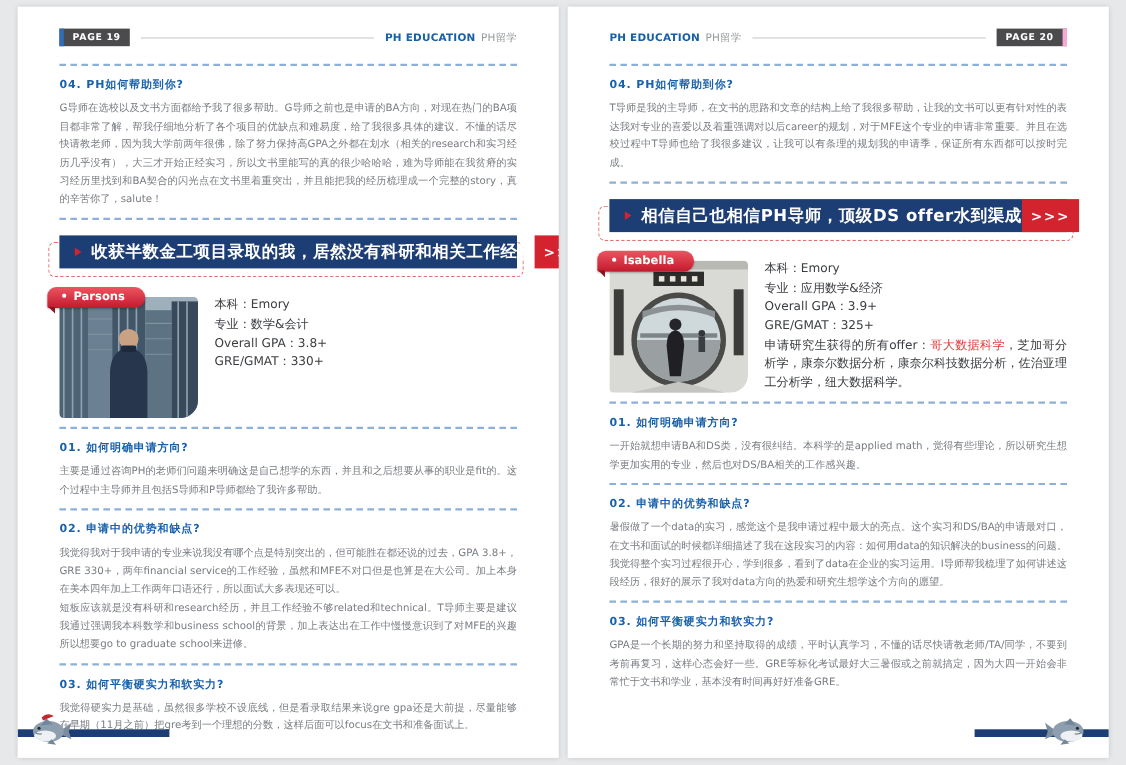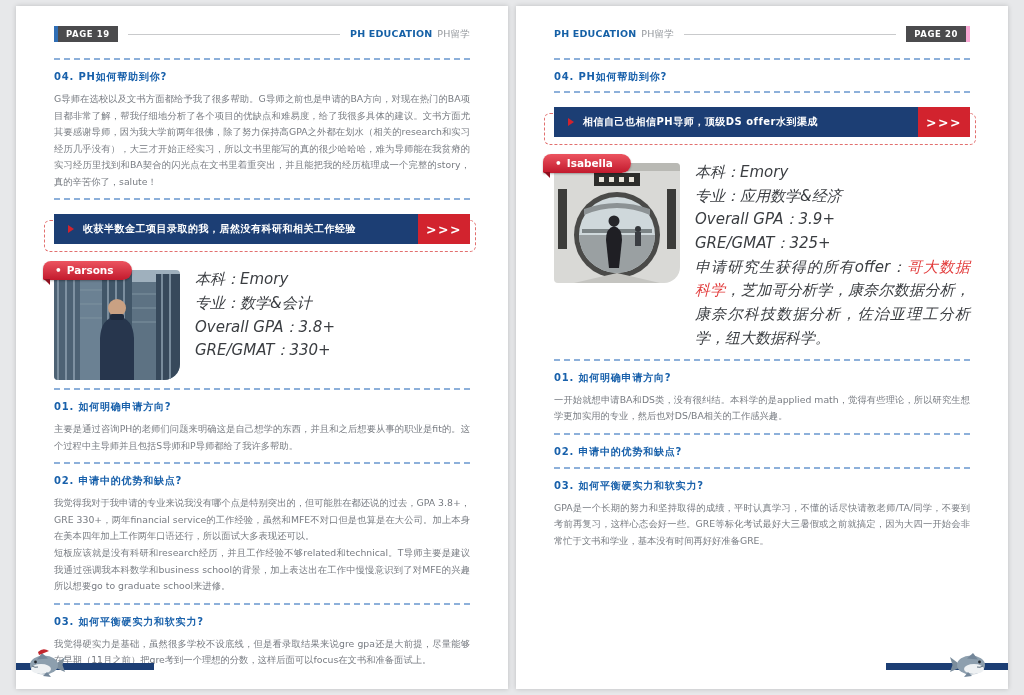--- a/index.html
+++ b/index.html
@@ -43,21 +43,21 @@
   .banner-bar {
     position:relative; z-index:2; background:#1c3e74; height:30px;
     display:flex; align-items:center; padding-left:14px;
   }
   .tri-icon {
     width:0; height:0; flex-shrink:0;
     border-left:6px solid #d2232e;
     border-top:4px solid transparent; border-bottom:4px solid transparent;
     margin-right:9px;
   }
-  .banner-title { color:#fff; font-weight:bold; font-size:10px; flex:1; letter-spacing:.5px; white-space:nowrap; }
+  .banner-title { color:#fff; font-weight:bold; font-size:15px; flex:1; letter-spacing:.5px; white-space:nowrap; }
   .banner-arrows {
     background:#d2232e; color:#fff; font-weight:bold; align-self:stretch;
     width:52px; display:flex; align-items:center; justify-content:center;
     font-size:12.5px; letter-spacing:1.5px; flex-shrink:0;
   }
   .banner::after {
     content:""; position:absolute; z-index:1;
     left:-10px; top:6px; right:-6px; bottom:-8px;
     border:1.4px dashed #e2706f; border-radius:6px;
   }
@@ -73,21 +73,21 @@
     padding:3px 18px 4px 12px;
     border-radius:10px 12px 12px 2px;
     box-shadow:0 1px 2px rgba(0,0,0,.3);
     white-space:nowrap;
   }
   .ribbon::after {
     content:""; position:absolute; left:1px; bottom:-5px;
     border-top:6px solid #8f101f; border-left:6px solid transparent;
   }
   .ribbon .dot { margin-right:5px; }
-  .details { font-size:15px; color:#3a3d41; line-height:1.58; padding-top:2px; text-align:justify;font-style:italic; }
+  .details { font-size:11px; color:#3a3d41; line-height:1.58; padding-top:2px; text-align:justify; }
   .offer-red { color:#e23c3c; }
 
   
   .footer-bar { position:absolute; bottom:19px; height:7px; background:#1c3e74; }
   .fb-left  { left:0; width:138px; }
   .fb-right { right:0; width:122px; }
   .mascot { position:absolute; bottom:11px; z-index:2; }
   .mascot-left  { left:13px; }
   .mascot-right { right:22px; transform:scaleX(-1); }
 </style>
@@ -99,21 +99,21 @@
     <div class="hdr">
       <span class="badge badge-accent-left">PAGE 19</span>
       <span class="hline"></span>
       <span class="brand"><span>PH EDUCATION</span><span class="brand-suffix">PH留学</span></span>
     </div>
 
     <div class="dashsep m-sep1"></div>
 
     <div>
       <div class="sec-title">04. PH如何帮助到你?</div>
-      <div class="sec-body">G导师在选校以及文书方面都给予我了很多帮助。G导师之前也是申请的BA方向，对现在热门的BA项目都非常了解，帮我仔细地分析了各个项目的优缺点和难易度，给了我很多具体的建议。文书方面尤其要感谢导师，因为我大学前两年很佛，除了努力保持高GPA之外都在划水（相关的research和实习经历几乎没有），大三才开始正经实习，所以文书里能写的真的很少哈哈哈，难为导师能在我贫瘠的实习经历里找到和BA契合的闪光点在文书里着重突出，并且能把我的经历梳理成一个完整的story，真的辛苦你了，salute！</div>
+      <div class="sec-body">G导师在选校以及文书方面都给予我了很多帮助。G导师之前也是申请的BA方向，对现在热门的BA项目都非常了解，帮我仔细地分析了各个项目的优缺点和难易度，给了我很多具体的建议。不懂的话尽快请教老师，因为我大学前两年很佛，除了努力保持高GPA之外都在划水（相关的research和实习经历几乎没有），大三才开始正经实习，所以文书里能写的真的很少哈哈哈，难为导师能在我贫瘠的实习经历里找到和BA契合的闪光点在文书里着重突出，并且能把我的经历梳理成一个完整的story，真的辛苦你了，salute！</div>
     </div>
 
     <div class="dashsep m-sep"></div>
 
     <div class="banner">
       <div class="banner-bar">
         <span class="tri-icon"></span>
         <span class="banner-title">收获半数金工项目录取的我，居然没有科研和相关工作经验</span>
         <span class="banner-arrows">&gt;&gt;&gt;</span>
       </div>
@@ -204,20 +204,21 @@
     <div class="hdr">
       <span class="brand"><span>PH EDUCATION</span><span class="brand-suffix">PH留学</span></span>
       <span class="hline"></span>
       <span class="badge badge-accent-right">PAGE 20</span>
     </div>
 
     <div class="dashsep m-sep1"></div>
 
     <div>
       <div class="sec-title">04. PH如何帮助到你?</div>
+      <div class="sec-body">T导师是我的主导师，在文书的思路和文章的结构上给了我很多帮助，让我的文书可以更有针对性的表达我对专业的喜爱以及着重强调对以后career的规划，对于MFE这个专业的申请非常重要。并且在选校过程中T导师也给了我很多建议，让我可以有条理的规划我的申请季，保证所有东西都可以按时完成。</div>
     </div>
 
     <div class="dashsep m-sep"></div>
 
     <div class="banner">
       <div class="banner-bar">
         <span class="tri-icon"></span>
         <span class="banner-title">相信自己也相信PH导师，顶级DS offer水到渠成</span>
         <span class="banner-arrows">&gt;&gt;&gt;</span>
       </div>
@@ -264,20 +265,21 @@
     <div>
       <div class="sec-title">01. 如何明确申请方向?</div>
       <div class="sec-body">一开始就想申请BA和DS类，没有很纠结。本科学的是applied math，觉得有些理论，所以研究生想学更加实用的专业，然后也对DS/BA相关的工作感兴趣。</div>
     </div>
 
     <div class="dashsep m-sep"></div>
 
     <div>
       <div class="sec-title">02. 申请中的优势和缺点?</div>
       <div class="sec-body">
+        <p>暑假做了一个data的实习，感觉这个是我申请过程中最大的亮点。这个实习和DS/BA的申请最对口，在文书和面试的时候都详细描述了我在这段实习的内容：如何用data的知识解决的business的问题。我觉得整个实习过程很开心，学到很多，看到了data在企业的实习运用。I导师帮我梳理了如何讲述这段经历，很好的展示了我对data方向的热爱和研究生想学这个方向的愿望。</p>
       </div>
     </div>
 
     <div class="dashsep m-sep"></div>
 
     <div>
       <div class="sec-title">03. 如何平衡硬实力和软实力?</div>
       <div class="sec-body">GPA是一个长期的努力和坚持取得的成绩，平时认真学习，不懂的话尽快请教老师/TA/同学，不要到考前再复习，这样心态会好一些。GRE等标化考试最好大三暑假或之前就搞定，因为大四一开始会非常忙于文书和学业，基本没有时间再好好准备GRE。</div>
     </div>
   </div>

